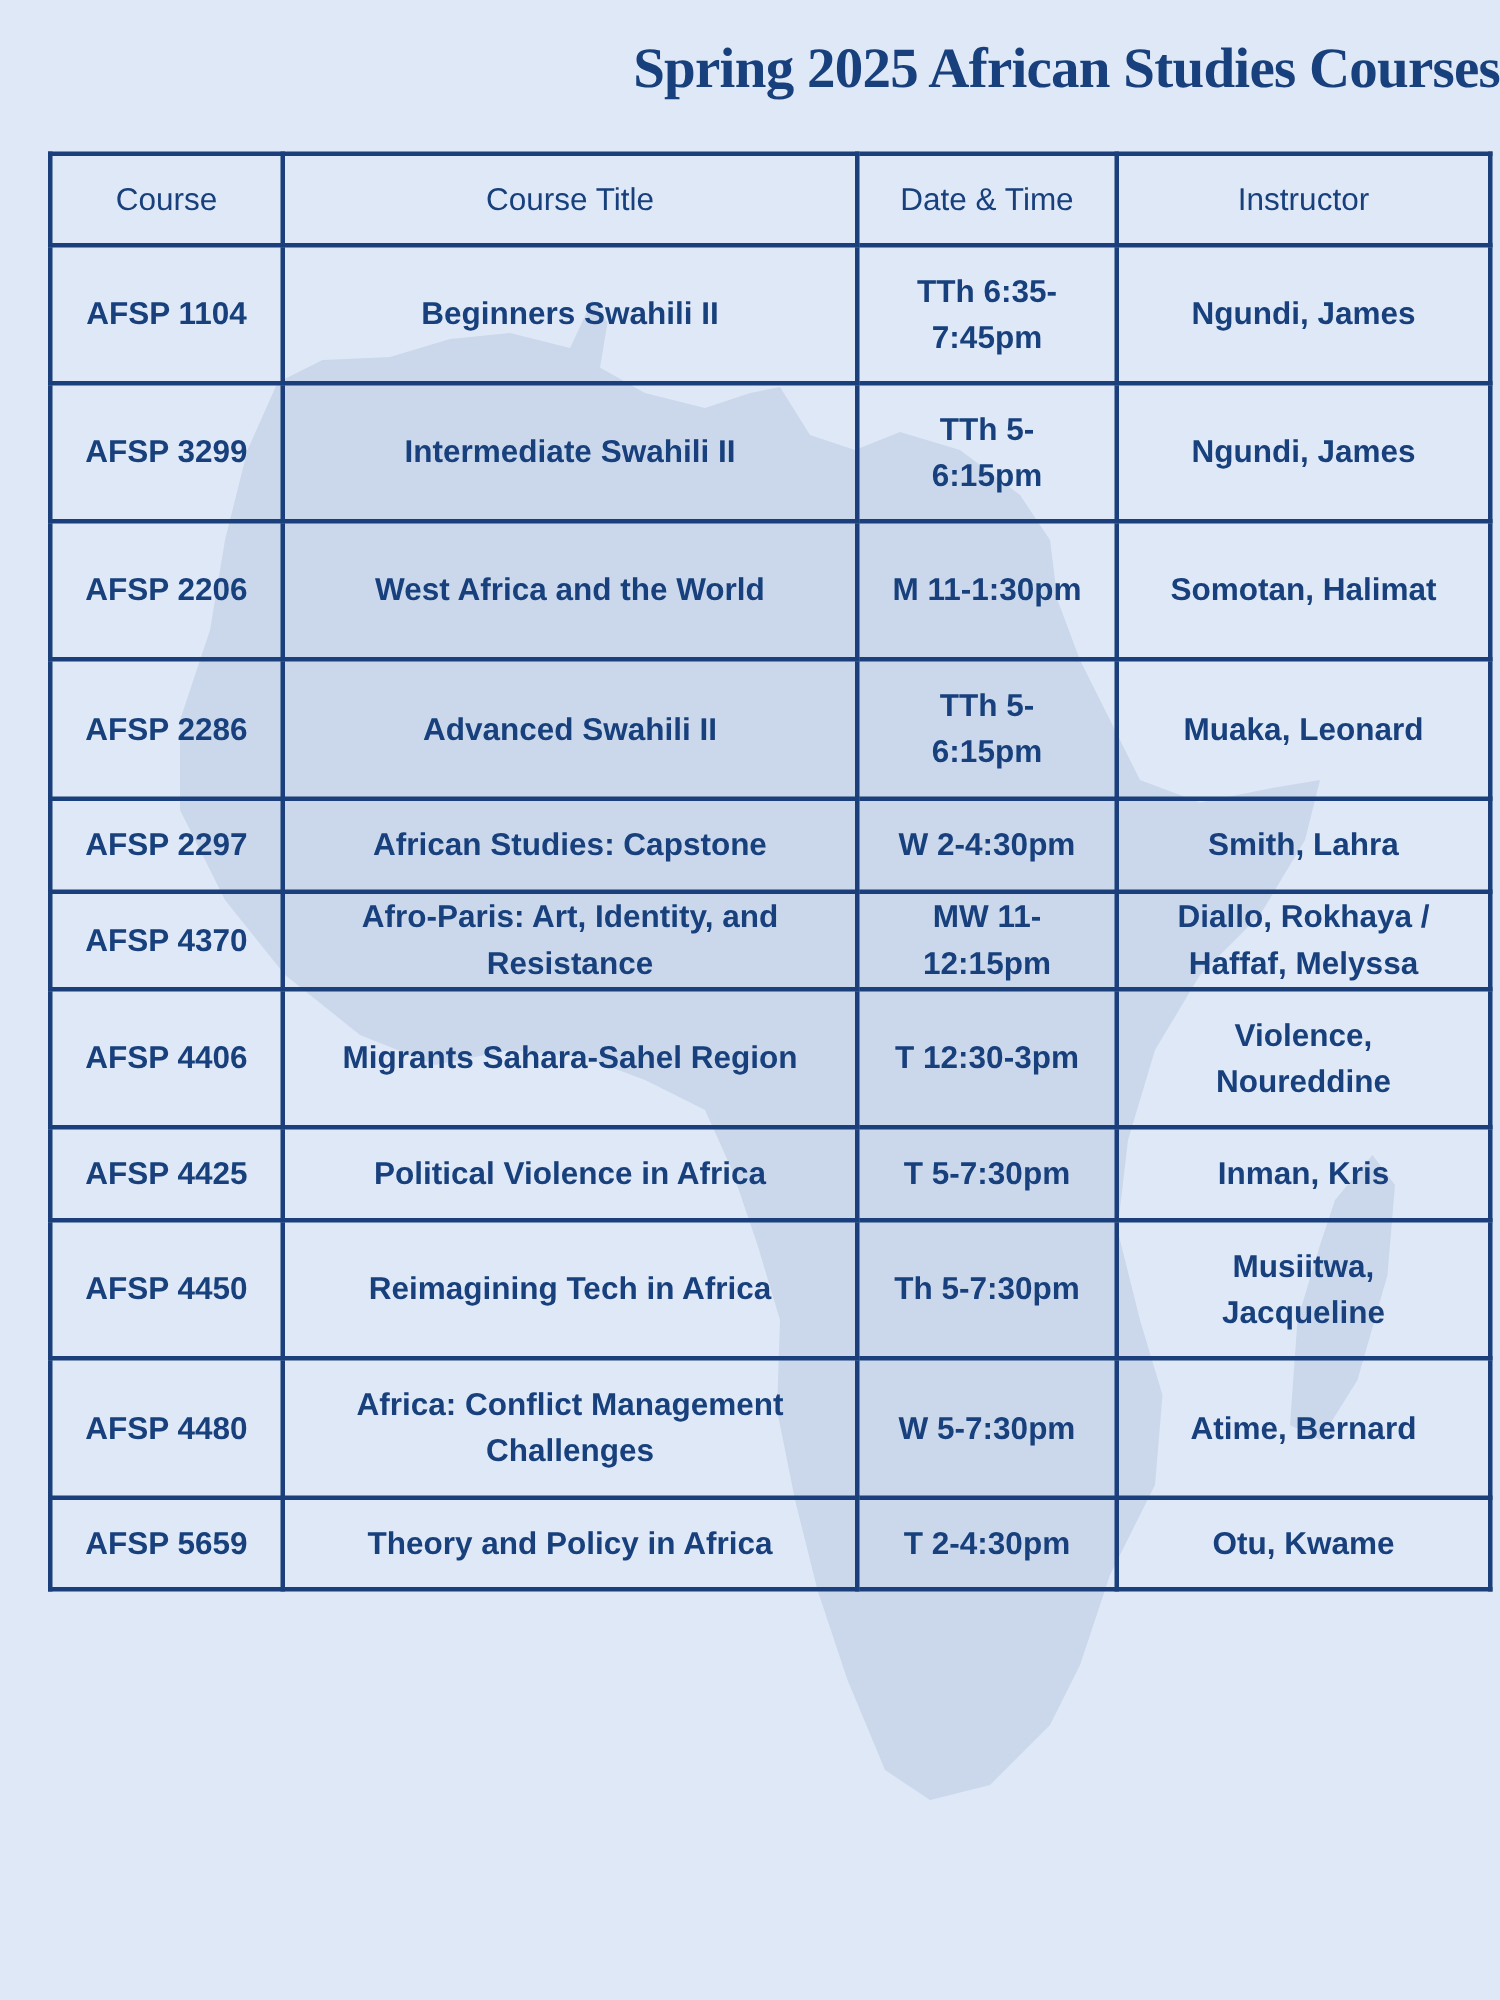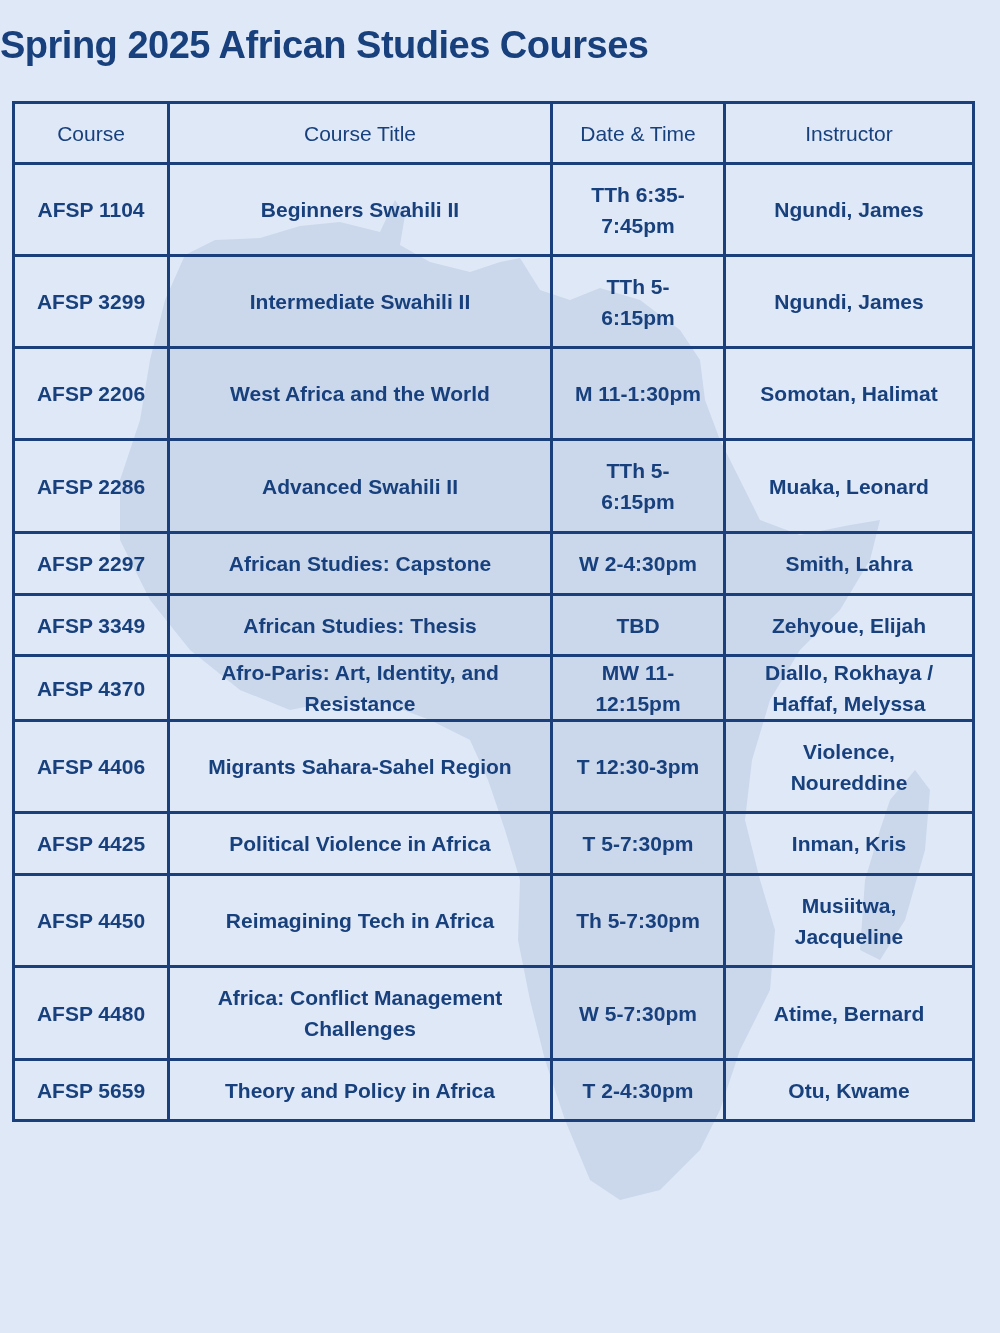--- a/index.html
+++ b/index.html
@@ -5,31 +5,31 @@
   html, body { margin: 0; padding: 0; }
   body {
     width: 1000px; height: 1333px; overflow: hidden;
     background: #dfe8f6;
     position: relative;
     font-family: "Liberation Sans", "DejaVu Sans", sans-serif;
     color: #17407c;
   }
   .title {
     position: absolute; left: 0; top: 24px; width: 1000px;
-    text-align: left;
-    font-family: Liberation Sans, sans-serif;
+    text-align: right;
+    font-family: Liberation Serif, serif;
     font-weight: bold; font-size: 38px; letter-spacing: -0.5px;
     color: #17407c;
   }
   .map {
     position: absolute; left: 0; top: 0; width: 1000px; height: 1333px;
     pointer-events: none; z-index: 0;
   }
   table.courses {
-    position: absolute; left: 12px; top: 101px;
+    position: absolute; left: 32px; top: 101px;
     width: 960px;
     border-collapse: collapse;
     z-index: 1;
     table-layout: fixed;
   }
   table.courses th, table.courses td {
     border: 3px solid #1a3f7a;
     text-align: center; vertical-align: middle;
     padding: 0 10px;
     font-size: 21px; line-height: 31px;
@@ -95,26 +95,20 @@
       <td>Advanced Swahili II</td>
       <td style="padding:0 40px">TTh 5-6:15pm</td>
       <td>Muaka, Leonard</td>
     </tr>
     <tr style="height:62px">
       <td>AFSP 2297</td>
       <td>African Studies: Capstone</td>
       <td>W 2-4:30pm</td>
       <td>Smith, Lahra</td>
     </tr>
-    <tr style="height:61px">
-      <td>AFSP 3349</td>
-      <td>African Studies: Thesis</td>
-      <td>TBD</td>
-      <td>Zehyoue, Elijah</td>
-    </tr>
     <tr style="height:65px">
       <td>AFSP 4370</td>
       <td style="padding:0 38px">Afro-Paris: Art, Identity, and Resistance</td>
       <td style="padding:0 30px">MW 11-12:15pm</td>
       <td style="padding:0 20px">Diallo, Rokhaya / Haffaf, Melyssa</td>
     </tr>
     <tr style="height:92px">
       <td>AFSP 4406</td>
       <td>Migrants Sahara-Sahel Region</td>
       <td>T 12:30-3pm</td>

